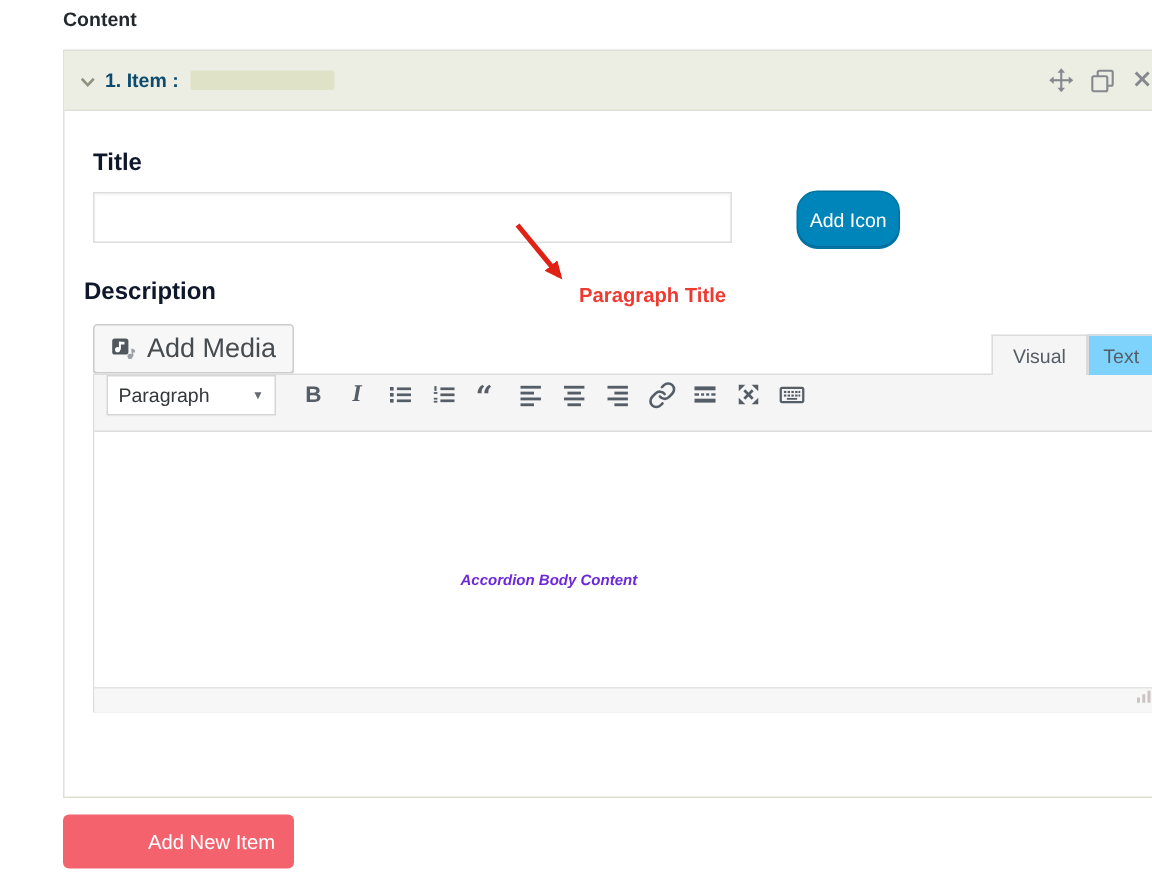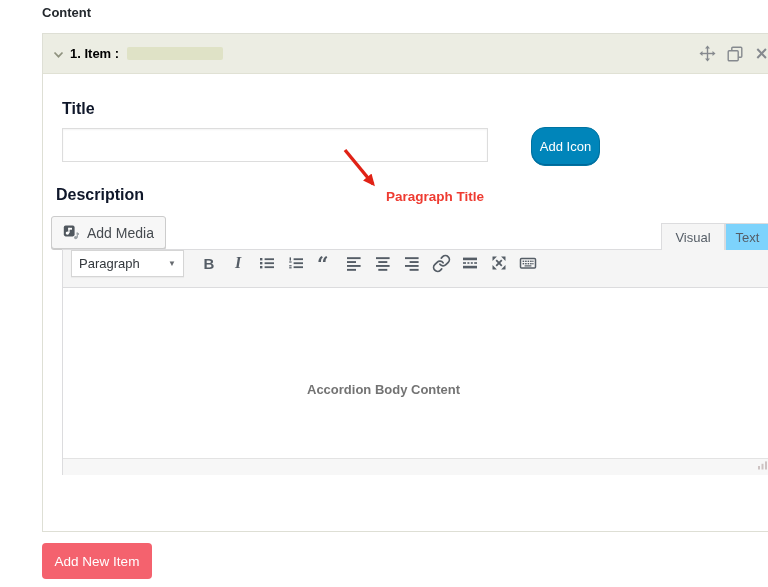--- a/index.html
+++ b/index.html
@@ -7,45 +7,45 @@
   .page{position:relative;width:768px;height:587px;background:#fff;overflow:hidden;margin-left:30px;}
 
   .section-label{position:absolute;left:12px;top:5px;font-size:13px;font-weight:700;color:#23282d;}
 
   .panel{position:absolute;left:12px;top:33px;width:741px;height:499px;background:#fff;
          border:1px solid #dedfd5;box-sizing:border-box;}
   .panel-header{position:absolute;left:0;top:0;width:100%;height:40px;background:#ecede3;
          border-bottom:1px solid #e0e1d4;box-sizing:border-box;display:flex;align-items:center;
          padding:0 12px 0 10px;cursor:pointer;}
   .chev{display:flex;margin-right:6px;margin-top:2px;}
-  .hdr-label{font-size:13px;font-weight:700;color:#000000;}
+  .hdr-label{font-size:13px;font-weight:700;color:#0c4a6e;}
   .hdr-highlight{width:96px;height:13px;background:#dfe2c6;border-radius:2px;margin-left:8px;}
   .hdr-actions{margin-left:auto;display:flex;align-items:center;gap:10px;}
   .abtn{width:17px;height:17px;display:flex;align-items:center;justify-content:center;cursor:pointer;}
   .close-x{font-size:17px;font-weight:700;color:#85898e;line-height:1;font-family:"DejaVu Sans",sans-serif;}
 
   .field-label{position:absolute;font-size:16px;font-weight:700;color:#0f172a;}
   #title-label{left:19px;top:66px;}
   #desc-label{left:13px;top:152px;}
 
   .title-input{position:absolute;left:19px;top:94px;width:426px;height:34px;border:1px solid #ddd;
          box-sizing:border-box;font-size:13px;padding:0 8px;background:#fff;
          box-shadow:inset 0 1px 2px rgba(0,0,0,.05);border-radius:0;outline:none;}
   .add-icon-btn{position:absolute;left:488px;top:93px;width:67px;height:37px;background:#0085ba;
          border:1px solid #0073a1;border-radius:14px;color:#fff;font-size:13px;
          display:flex;align-items:center;justify-content:center;cursor:pointer;
          box-shadow:inset 0 -1px 0 #006799;}
 
   .annotation-arrow{position:absolute;left:288px;top:112px;pointer-events:none;}
   .annotation-title{position:absolute;left:343px;top:155px;font-size:13.5px;font-weight:600;color:#ee3b31;}
-  .body-note{position:absolute;left:244px;top:94px;font-size:13px;font-weight:600;color:#737373;pointer-events:none;}
-
-  .add-media-btn{position:absolute;left:8px;top:182px;height:31px;padding:0 11px;background:#f7f7f7;
+  .body-note{position:absolute;left:244px;top:94px;font-size:10px;font-weight:600;color:#6d28d9;pointer-events:none;font-style:italic;}
+
+  .add-media-btn{position:absolute;left:19px;top:182px;height:31px;padding:0 11px;background:#f7f7f7;
          border:1px solid #ccc;border-radius:3px;display:inline-flex;align-items:center;gap:7px;
-         font-size:14px;color:#464b50;cursor:pointer;box-shadow:0 1px 0 #ccc;}
+         font-size:18px;color:#464b50;cursor:pointer;box-shadow:0 1px 0 #ccc;}
 
   .tab{position:absolute;top:189px;height:27px;box-sizing:border-box;display:flex;align-items:center;
        justify-content:center;font-size:13px;color:#555d66;cursor:pointer;z-index:2;}
   .tab-visual{right:57px;width:64px;background:#f5f5f5;border:1px solid #dcdcde;border-bottom:none;}
   .tab-text{right:12px;width:45px;background:#7dd3fc;border:1px solid #dcdcde;border-bottom:none;}
 
   .editor{position:absolute;left:19px;top:215px;width:712px;height:226px;border:1px solid #dcdcde;
           box-sizing:border-box;background:#fff;}
   .editor-toolbar{height:38px;background:#f5f5f5;border-bottom:1px solid #dcdcde;display:flex;
           align-items:flex-start;padding:0 8px;box-sizing:border-box;gap:3px;}
@@ -62,21 +62,21 @@
   .editor-status{height:16px;background:#f7f7f7;border-top:1px solid #e3e3e3;position:relative;}
   .grip{position:absolute;right:2px;bottom:1px;cursor:nwse-resize;}
 
   .inactive-row{position:absolute;left:44px;top:459px;display:flex;align-items:center;gap:15px;}
   .inactive-label{font-size:13px;font-weight:700;color:#32373c;}
   .checkbox{width:17px;height:17px;border:1px solid #b4b9be;border-radius:3px;background:#fff;
             box-shadow:inset 0 1px 2px rgba(0,0,0,.07);cursor:pointer;box-sizing:border-box;}
 
   .add-new-btn{position:absolute;left:12px;top:543px;width:110px;height:36px;background:#f4626e;
           color:#fff;font-size:13.5px;border:none;border-radius:4px;display:flex;align-items:center;
-          justify-content:center;cursor:pointer;}
+          justify-content:center;cursor:pointer;padding-left:44px;}
 </style>
 </head>
 <body>
 
 <div class="page">
 
   <div class="section-label">Content</div>
 
   <div class="panel">
 

